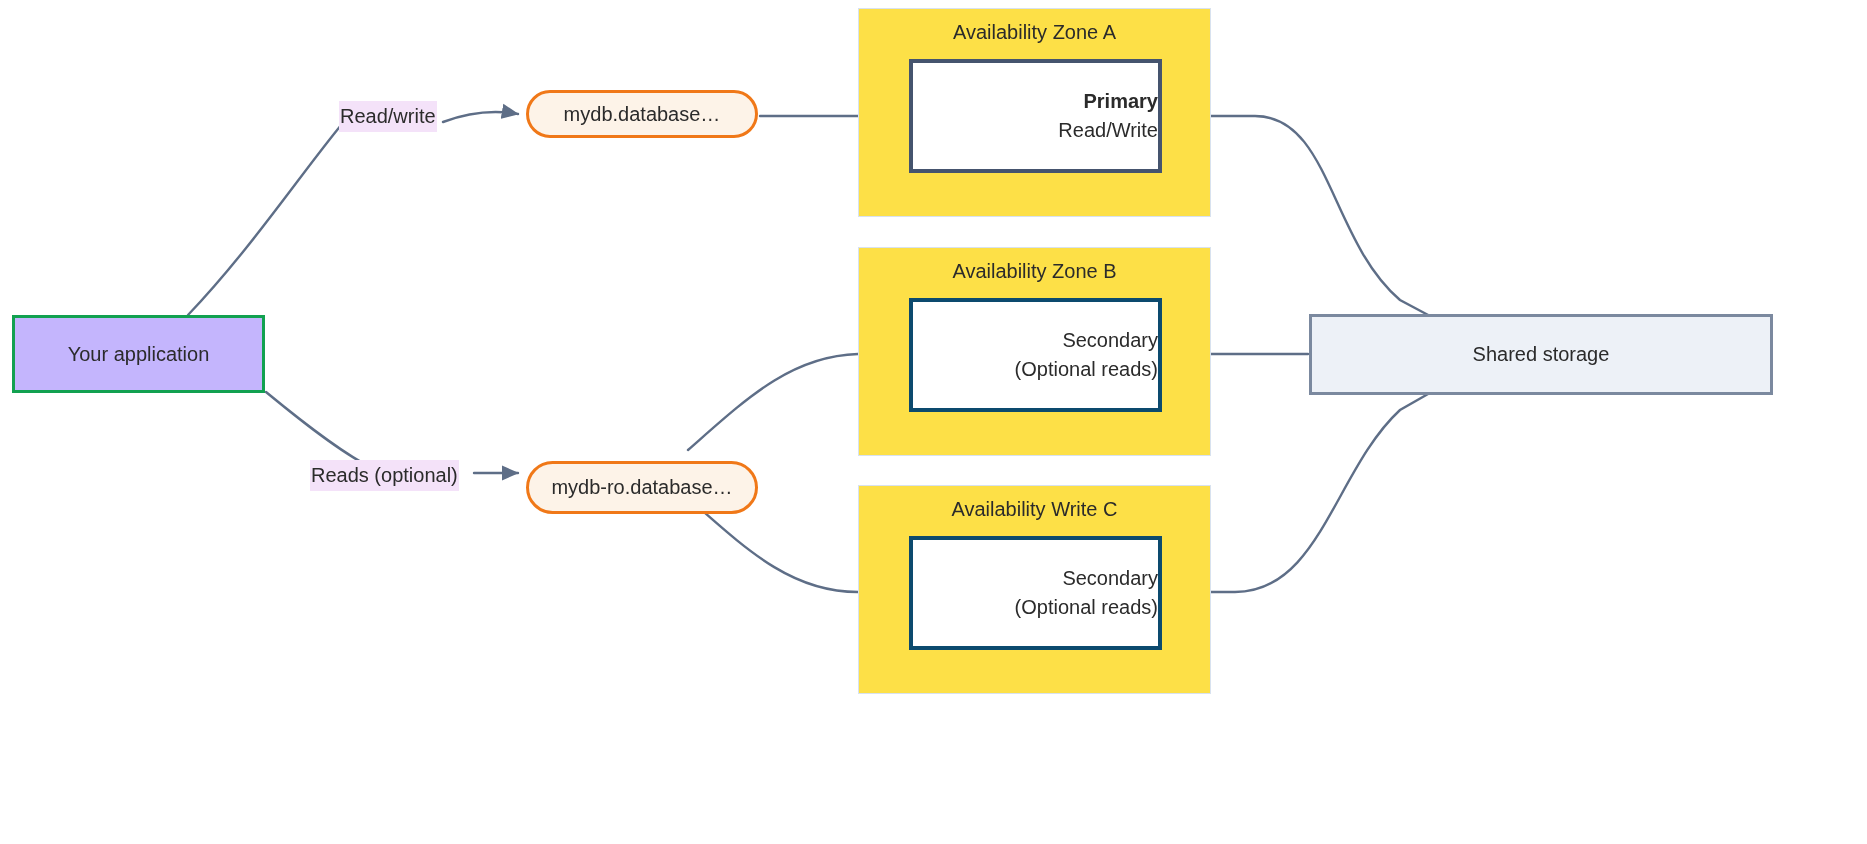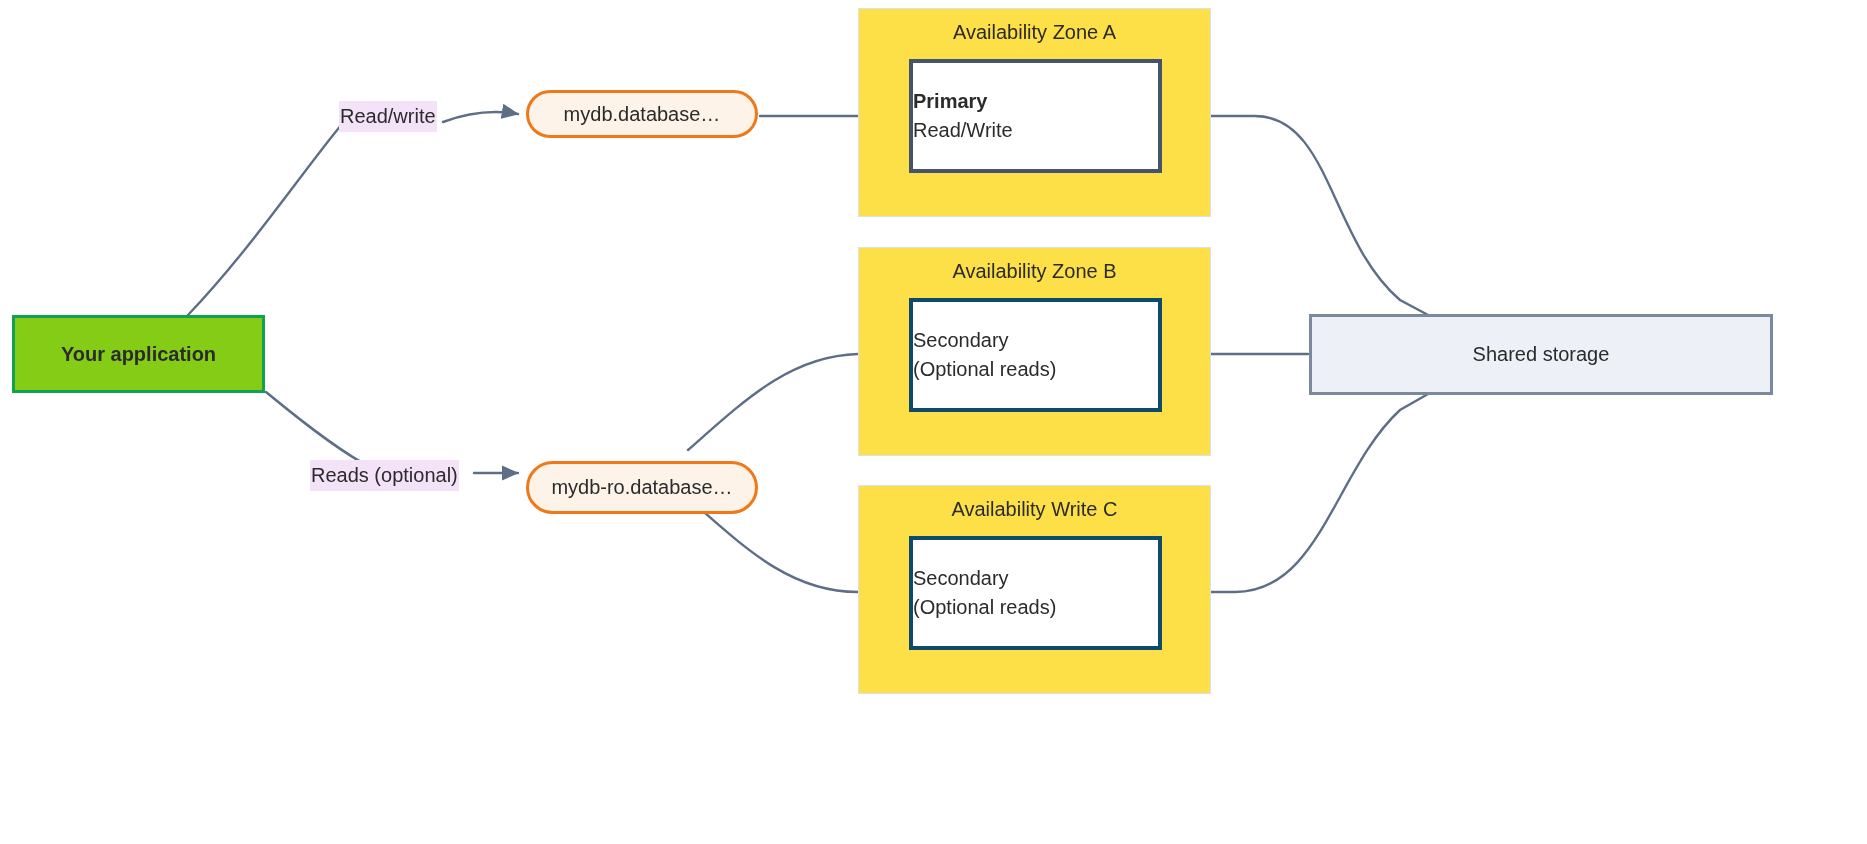--- a/index.html
+++ b/index.html
@@ -15,22 +15,22 @@
   
   #edges{position:absolute;left:0;top:0;width:1867px;height:844px;pointer-events:none;}
 
   
   .node{position:absolute;box-sizing:border-box;display:flex;flex-direction:column;
         align-items:center;justify-content:center;text-align:center;}
 
   
   .app-box{
     left:12px;top:315px;width:253px;height:78px;
-    border:3px solid #12A150;background:#84cc16;
-    color:#2B2B2B;font-size:20px;font-weight:bold;
+    border:3px solid #12A150;background:#c4b5fd;
+    color:#2B2B2B;font-size:20px;
   }
 
   
   .pill{
     border:3px solid #F07818;background:#FDF3E8;
     border-radius:999px;color:#2B2B2B;font-size:20px;
     white-space:nowrap;
   }
   #pill-rw{left:526px;top:90px;width:232px;height:48px;}
   #pill-ro{left:526px;top:461px;width:232px;height:53px;justify-content:center;}
@@ -45,21 +45,21 @@
   #az-b{top:247px;height:209px;padding-left:44px;}
   #az-c{top:485px;height:209px;}
   .az-title{
     position:absolute;left:0;right:0;top:12px;
     text-align:center;font-size:20px;color:#2B2B2B;
   }
 
   
   .inst{
     position:absolute;box-sizing:border-box;
-    display:flex;flex-direction:column;align-items:flex-start;justify-content:center;
+    display:flex;flex-direction:column;align-items:flex-end;justify-content:center;
     left:50px;width:253px;height:114px;top:50px;
     background:#FFFFFF;color:#2B2B2B;font-size:20px;line-height:1.45;
   }
   .inst.primary{border:4px solid #45546E;}
   .inst.secondary{border:4px solid #0c4a6e;}
   .inst .ln-strong{font-weight:bold;}
 
   
   #shared-storage{
     left:1309px;top:314px;width:464px;height:81px;

